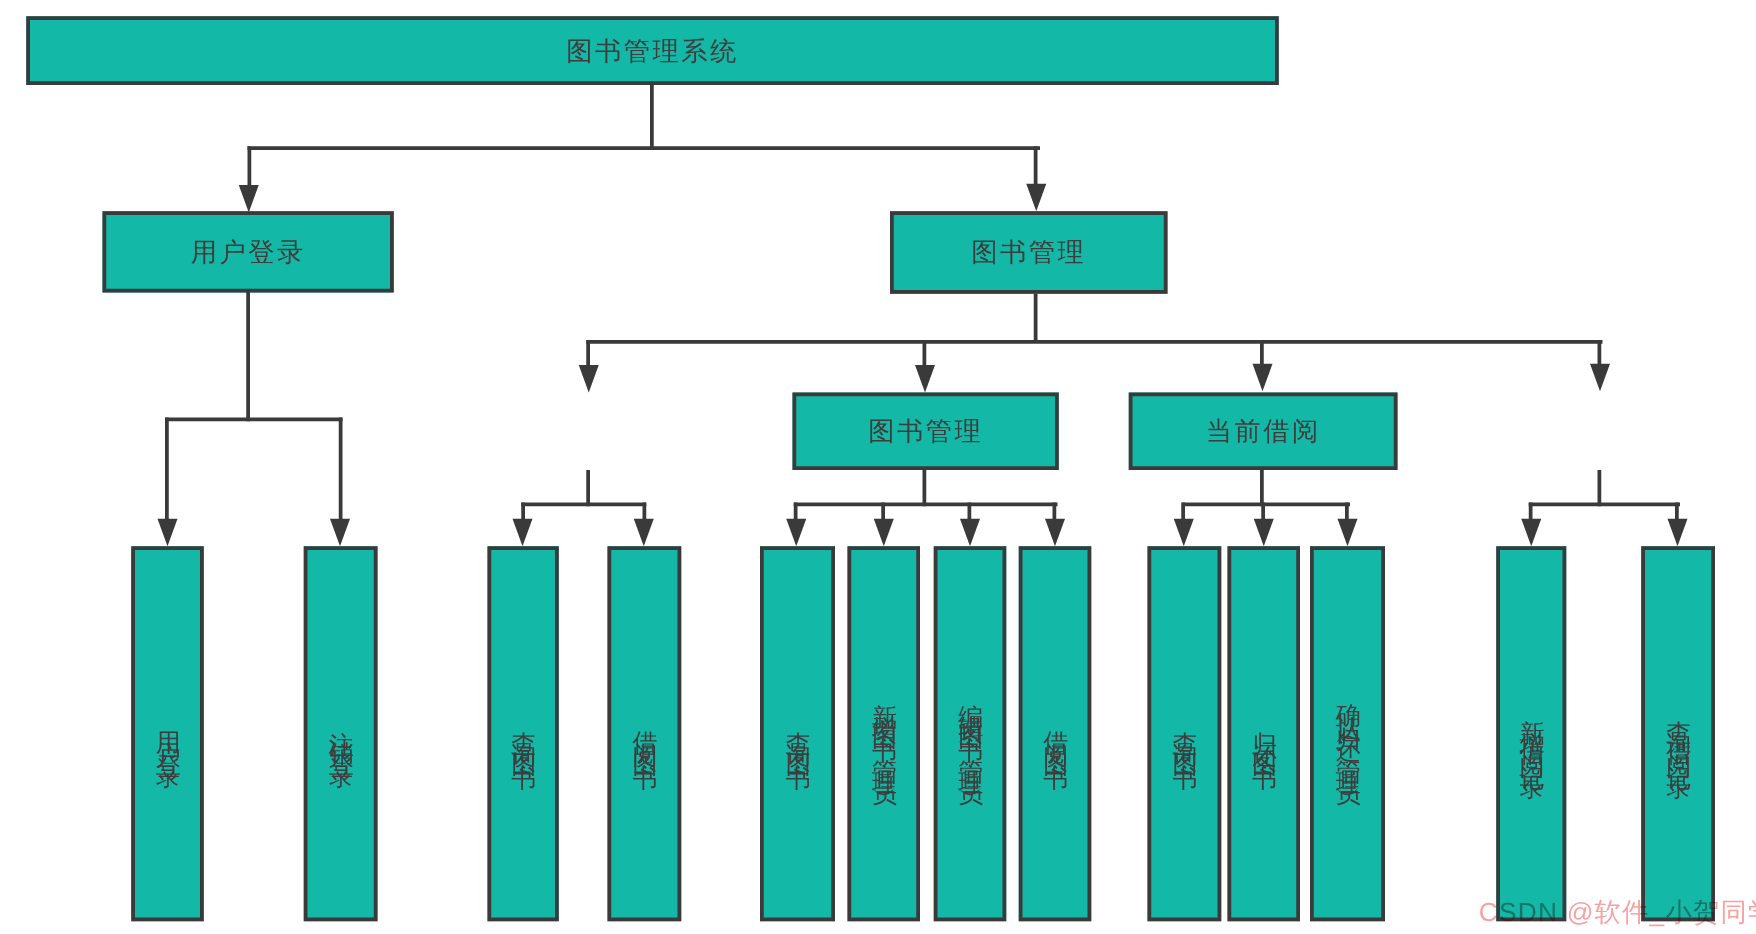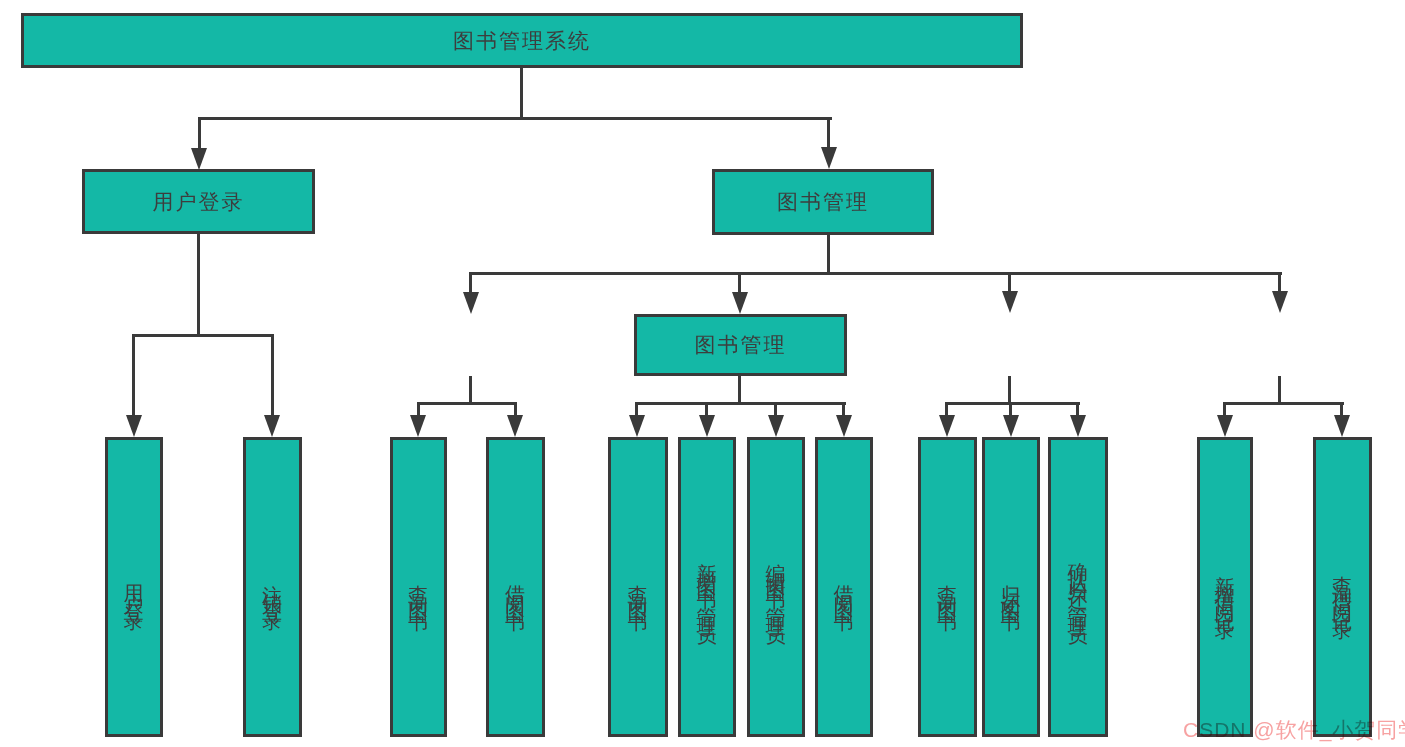--- a/index.html
+++ b/index.html
@@ -87,20 +87,23 @@
   <div class="lv" style="left:738px;top:272px;height:22px"></div>
   <div class="arrow" style="left:732px;top:292px"></div>
   <div class="lv" style="left:1008px;top:272px;height:22px"></div>
   <div class="arrow" style="left:1002px;top:291px"></div>
   <div class="lv" style="left:1278px;top:272px;height:22px"></div>
   <div class="arrow" style="left:1272px;top:291px"></div>
 
   <div class="node hbox" style="left:634px;top:314px;width:213px;height:62px">
     <span>图书管理</span>
   </div>
+  <div class="node hbox" style="left:903px;top:314px;width:215px;height:62px">
+    <span>当前借阅</span>
+  </div>
 
   <div class="lv" style="left:469px;top:376px;height:29px"></div>
   <div class="lh" style="left:417px;top:402px;width:100px"></div>
   <div class="lv" style="left:417px;top:402px;height:15px"></div>
   <div class="arrow" style="left:410px;top:415px"></div>
   <div class="lv" style="left:514px;top:402px;height:15px"></div>
   <div class="arrow" style="left:507px;top:415px"></div>
 
   <div class="lv" style="left:738px;top:376px;height:29px"></div>
   <div class="lh" style="left:635px;top:402px;width:211px"></div>

